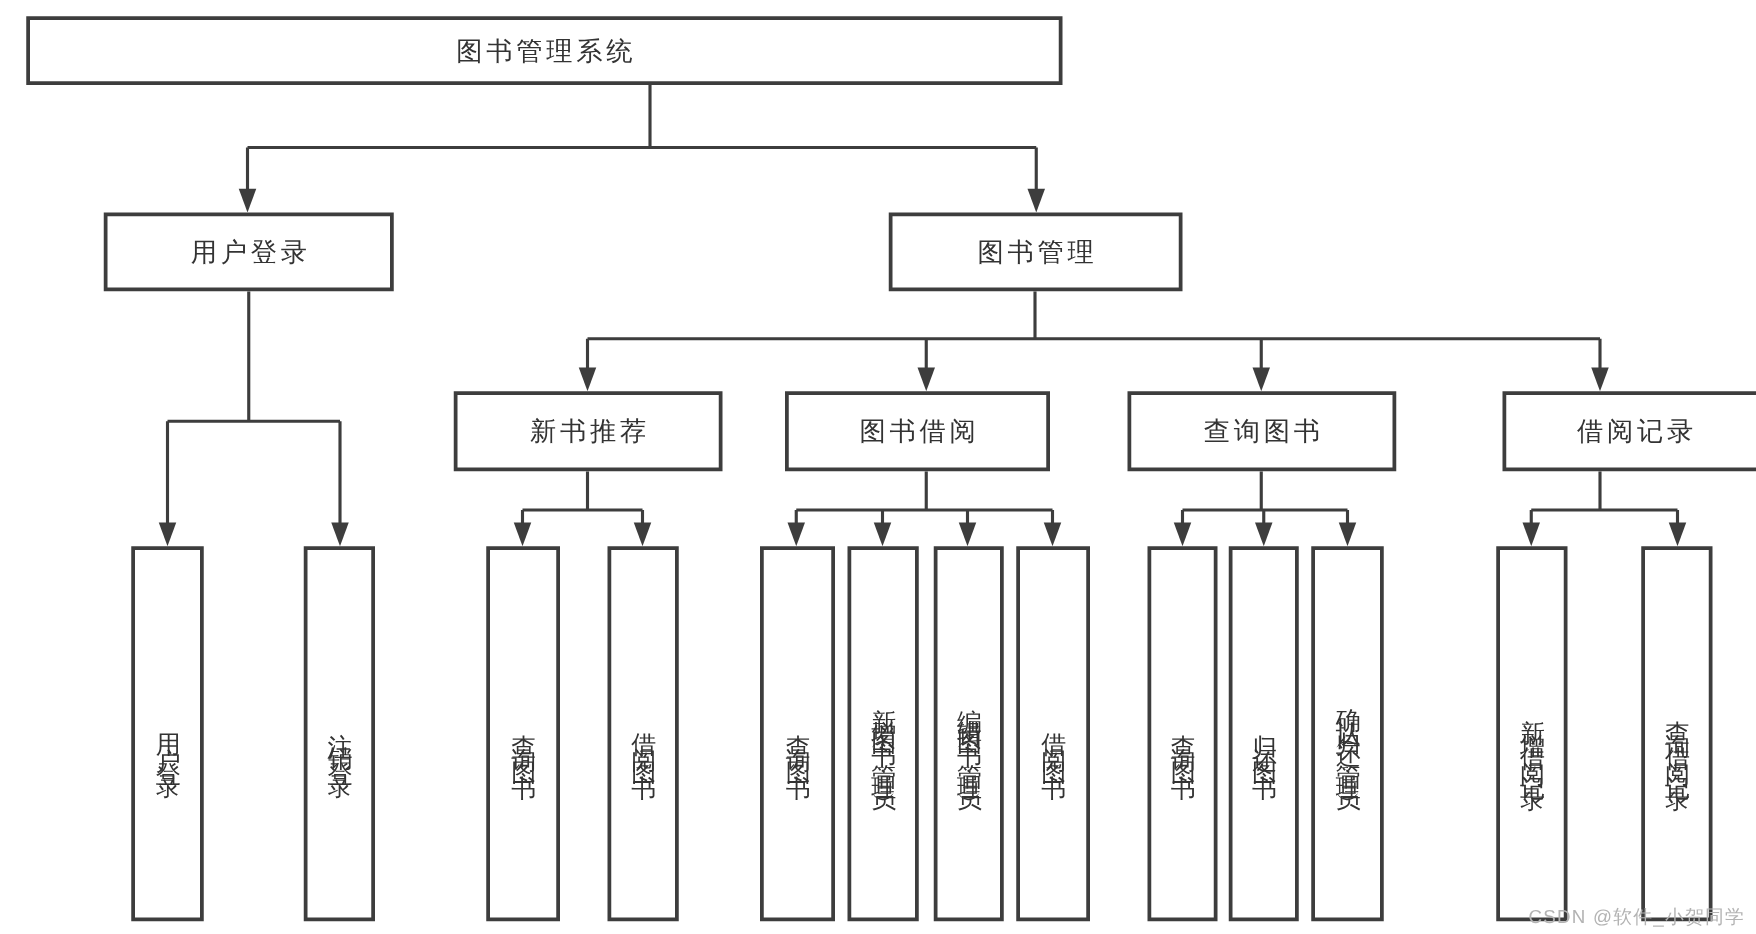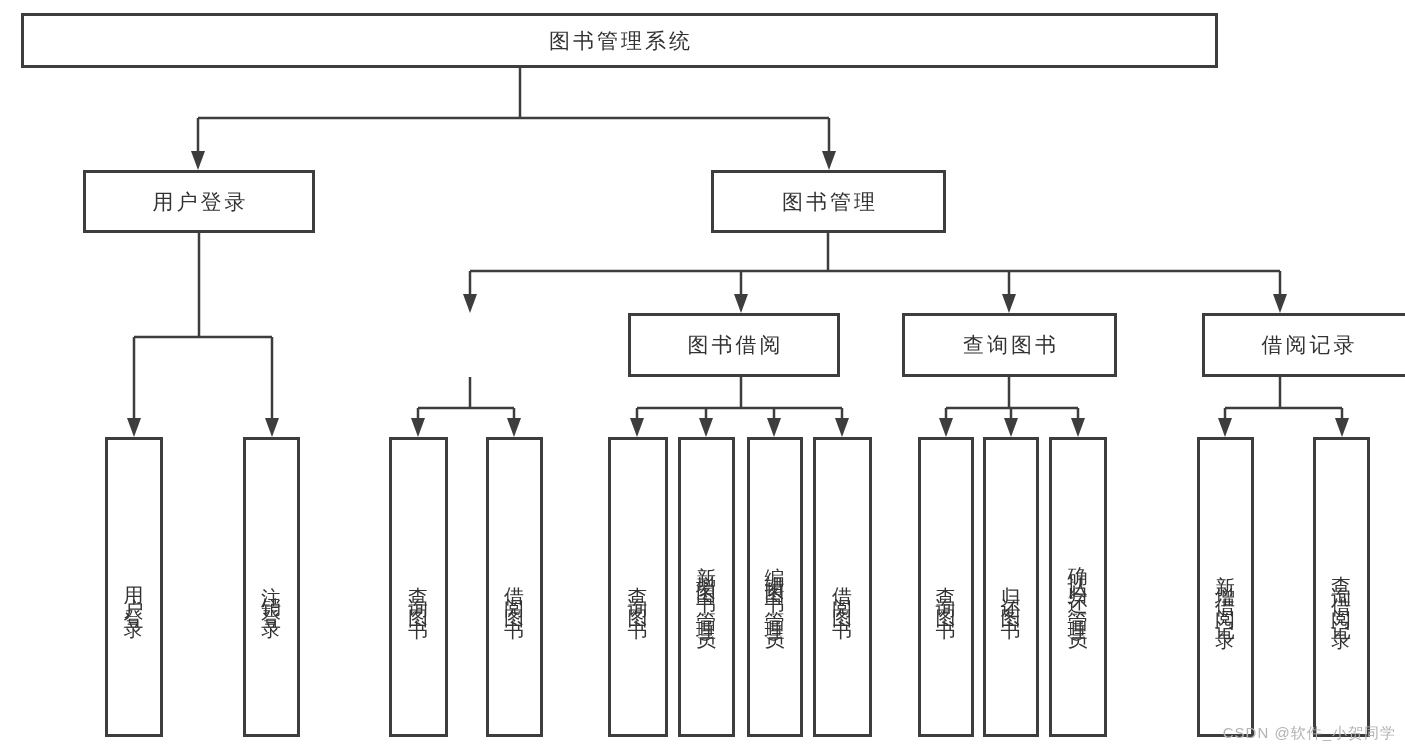--- a/index.html
+++ b/index.html
@@ -112,31 +112,34 @@
       <polygon class="arrow" points="1071,418 1085,418 1078,437"></polygon>
     </g>
 
     <g>
       <path class="stroke" d="M1280 377 V408 M1225 408 H1342 M1225 408 V420 M1342 408 V420"></path>
       <polygon class="arrow" points="1218,418 1232,418 1225,437"></polygon>
       <polygon class="arrow" points="1335,418 1349,418 1342,437"></polygon>
     </g>
   </svg>
 
-  <div class="node" style="left:21px; top:13px; width:1197px; height:55px;">
+  <div class="node" style="left:21px; top:13px; width:829px; height:55px;">
     <span class="lbl">图书管理系统</span>
   </div>
 
   <div class="node" style="left:83px; top:170px; width:232px; height:63px;">
     <span class="lbl">用户登录</span>
   </div>
   <div class="node" style="left:711px; top:170px; width:235px; height:63px;">
     <span class="lbl">图书管理</span>
   </div>
 
+  <div class="node" style="left:363px; top:313px; width:215px; height:64px;">
+    <span class="lbl">新书推荐</span>
+  </div>
   <div class="node" style="left:628px; top:313px; width:212px; height:64px;">
     <span class="lbl">图书借阅</span>
   </div>
   <div class="node" style="left:902px; top:313px; width:215px; height:64px;">
     <span class="lbl">查询图书</span>
   </div>
   <div class="node" style="left:1174px; top:313px; width:212px; height:64px;margin-left:28px;">
     <span class="lbl">借阅记录</span>
   </div>
 

